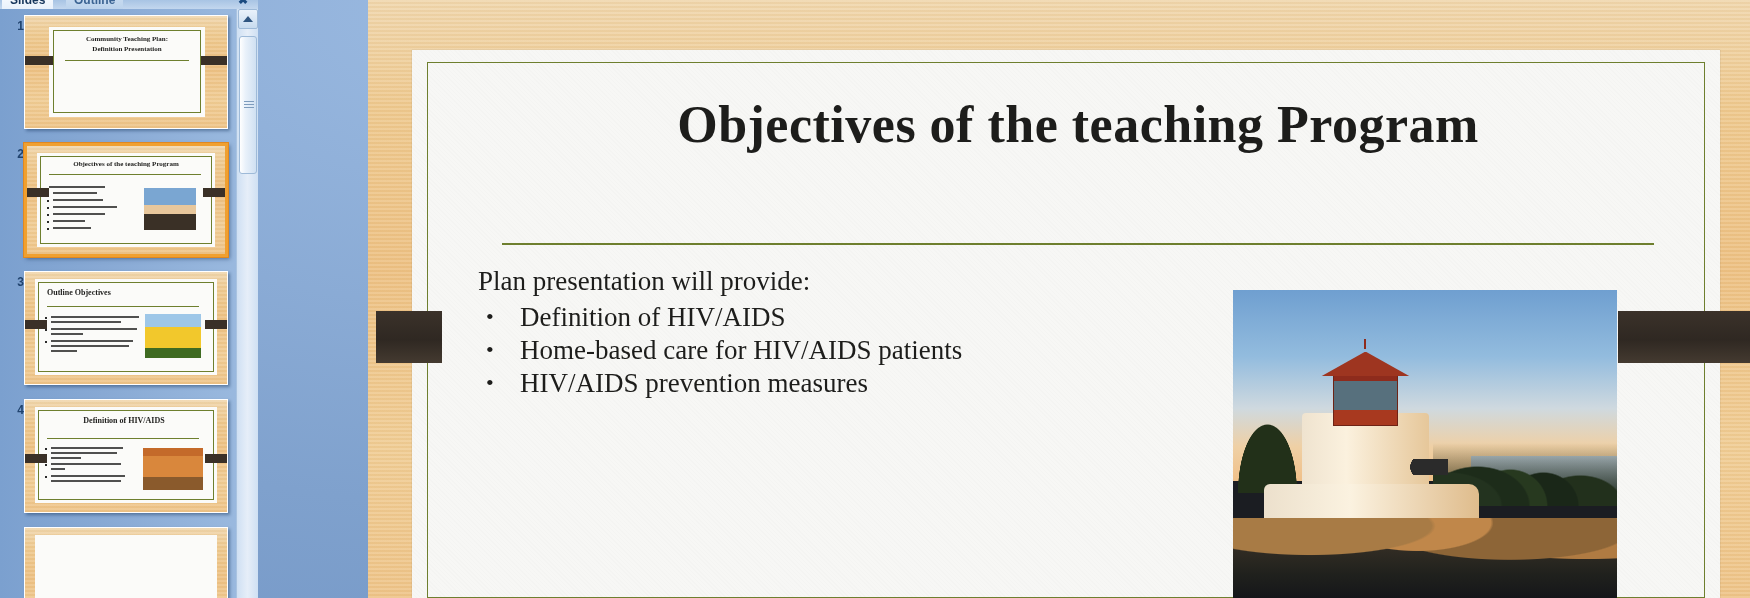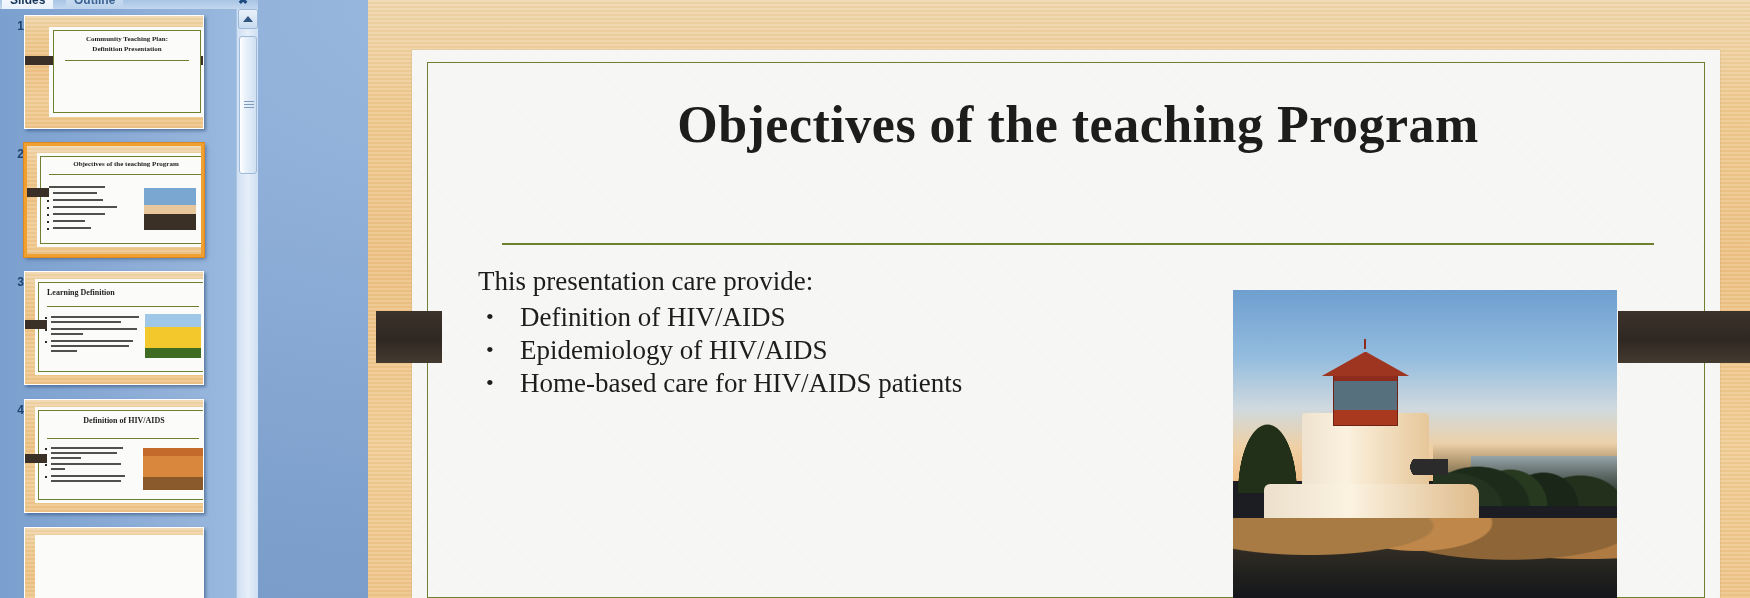--- a/index.html
+++ b/index.html
@@ -42,21 +42,21 @@
   }
 
   
   .thumb-list { position: absolute; left: 0; top: 9px; width: 236px; height: 589px; }
   .thumb-row { position: absolute; left: 0; width: 236px; }
   .thumb-num {
     position: absolute; left: 6px; top: 4px; width: 18px;
     font-size: 12px; color: #20436e; text-align: right; font-weight: bold;
   }
   .thumb-frame {
-    position: absolute; left: 24px; top: 0; width: 180px; height: 114px;
+    position: absolute; left: 24px; top: 0; width: 204px; height: 114px;
     background: #ffffff; border: 1px solid #ffffff;
     box-shadow: 2px 2px 3px rgba(20,50,90,.45);
   }
   .thumb-frame.selected {
     border: 3px solid #f0a030; padding: 0;
     box-shadow: 0 0 0 1px #e08820, 2px 2px 4px rgba(20,50,90,.5);
   }
 
   
   .slide-bg {
@@ -282,21 +282,21 @@
           </div>
         </div>
       </div>
 
       <div class="thumb-row" style="top:262px;height:126px;">
         <div class="thumb-num">3</div>
         <div class="thumb-frame">
           <div class="slide-bg">
             <div class="t-white" style="left:10px;top:7px;width:182px;height:96px;"></div>
             <div class="t-green" style="left:13px;top:10px;width:176px;height:90px;"></div>
-            <div class="t-title" style="left:22px;top:16px;width:150px;font-size:8px;text-align:left;">Learning Definition</div>
+            <div class="t-title" style="left:22px;top:16px;width:150px;font-size:8px;text-align:left;">Outline Objectives</div>
             <div class="t-rule" style="left:22px;top:34px;width:152px;"></div>
             <div class="t-bullet" style="left:20px;top:45px;"></div>
             <div class="t-line" style="left:26px;top:44px;width:88px;"></div>
             <div class="t-line" style="left:26px;top:49px;width:70px;"></div>
             <div class="t-bullet" style="left:20px;top:57px;"></div>
             <div class="t-line" style="left:26px;top:56px;width:86px;"></div>
             <div class="t-line" style="left:26px;top:61px;width:32px;"></div>
             <div class="t-bullet" style="left:20px;top:69px;"></div>
             <div class="t-line" style="left:26px;top:68px;width:82px;"></div>
             <div class="t-line" style="left:26px;top:73px;width:78px;"></div>
@@ -362,25 +362,25 @@
     <div class="main-slide">
       <div class="slide-bg">
 
         <div class="slide-white main-white"></div>
         <div class="slide-greenline main-green"></div>
 
         <div class="slide-title">Objectives of the teaching Program</div>
         <div class="title-rule"></div>
 
         <div class="body-box">
-          <div class="body-lead">This presentation care provide:</div>
+          <div class="body-lead">Plan presentation will provide:</div>
           <ul class="body-list">
             <li>Definition of HIV/AIDS</li>
-            <li>Epidemiology of HIV/AIDS</li>
             <li>Home-based  care  for HIV/AIDS  patients</li>
+            <li>HIV/AIDS  prevention measures</li>
           </ul>
         </div>
 
         <div class="photo">
           <div class="ph-sky"></div>
           <div class="ph-sea"></div>
           <div class="ph-trees"></div>
           <div class="ph-trees2"></div>
           <div class="ph-tower"></div>
           <div class="ph-base"></div>

